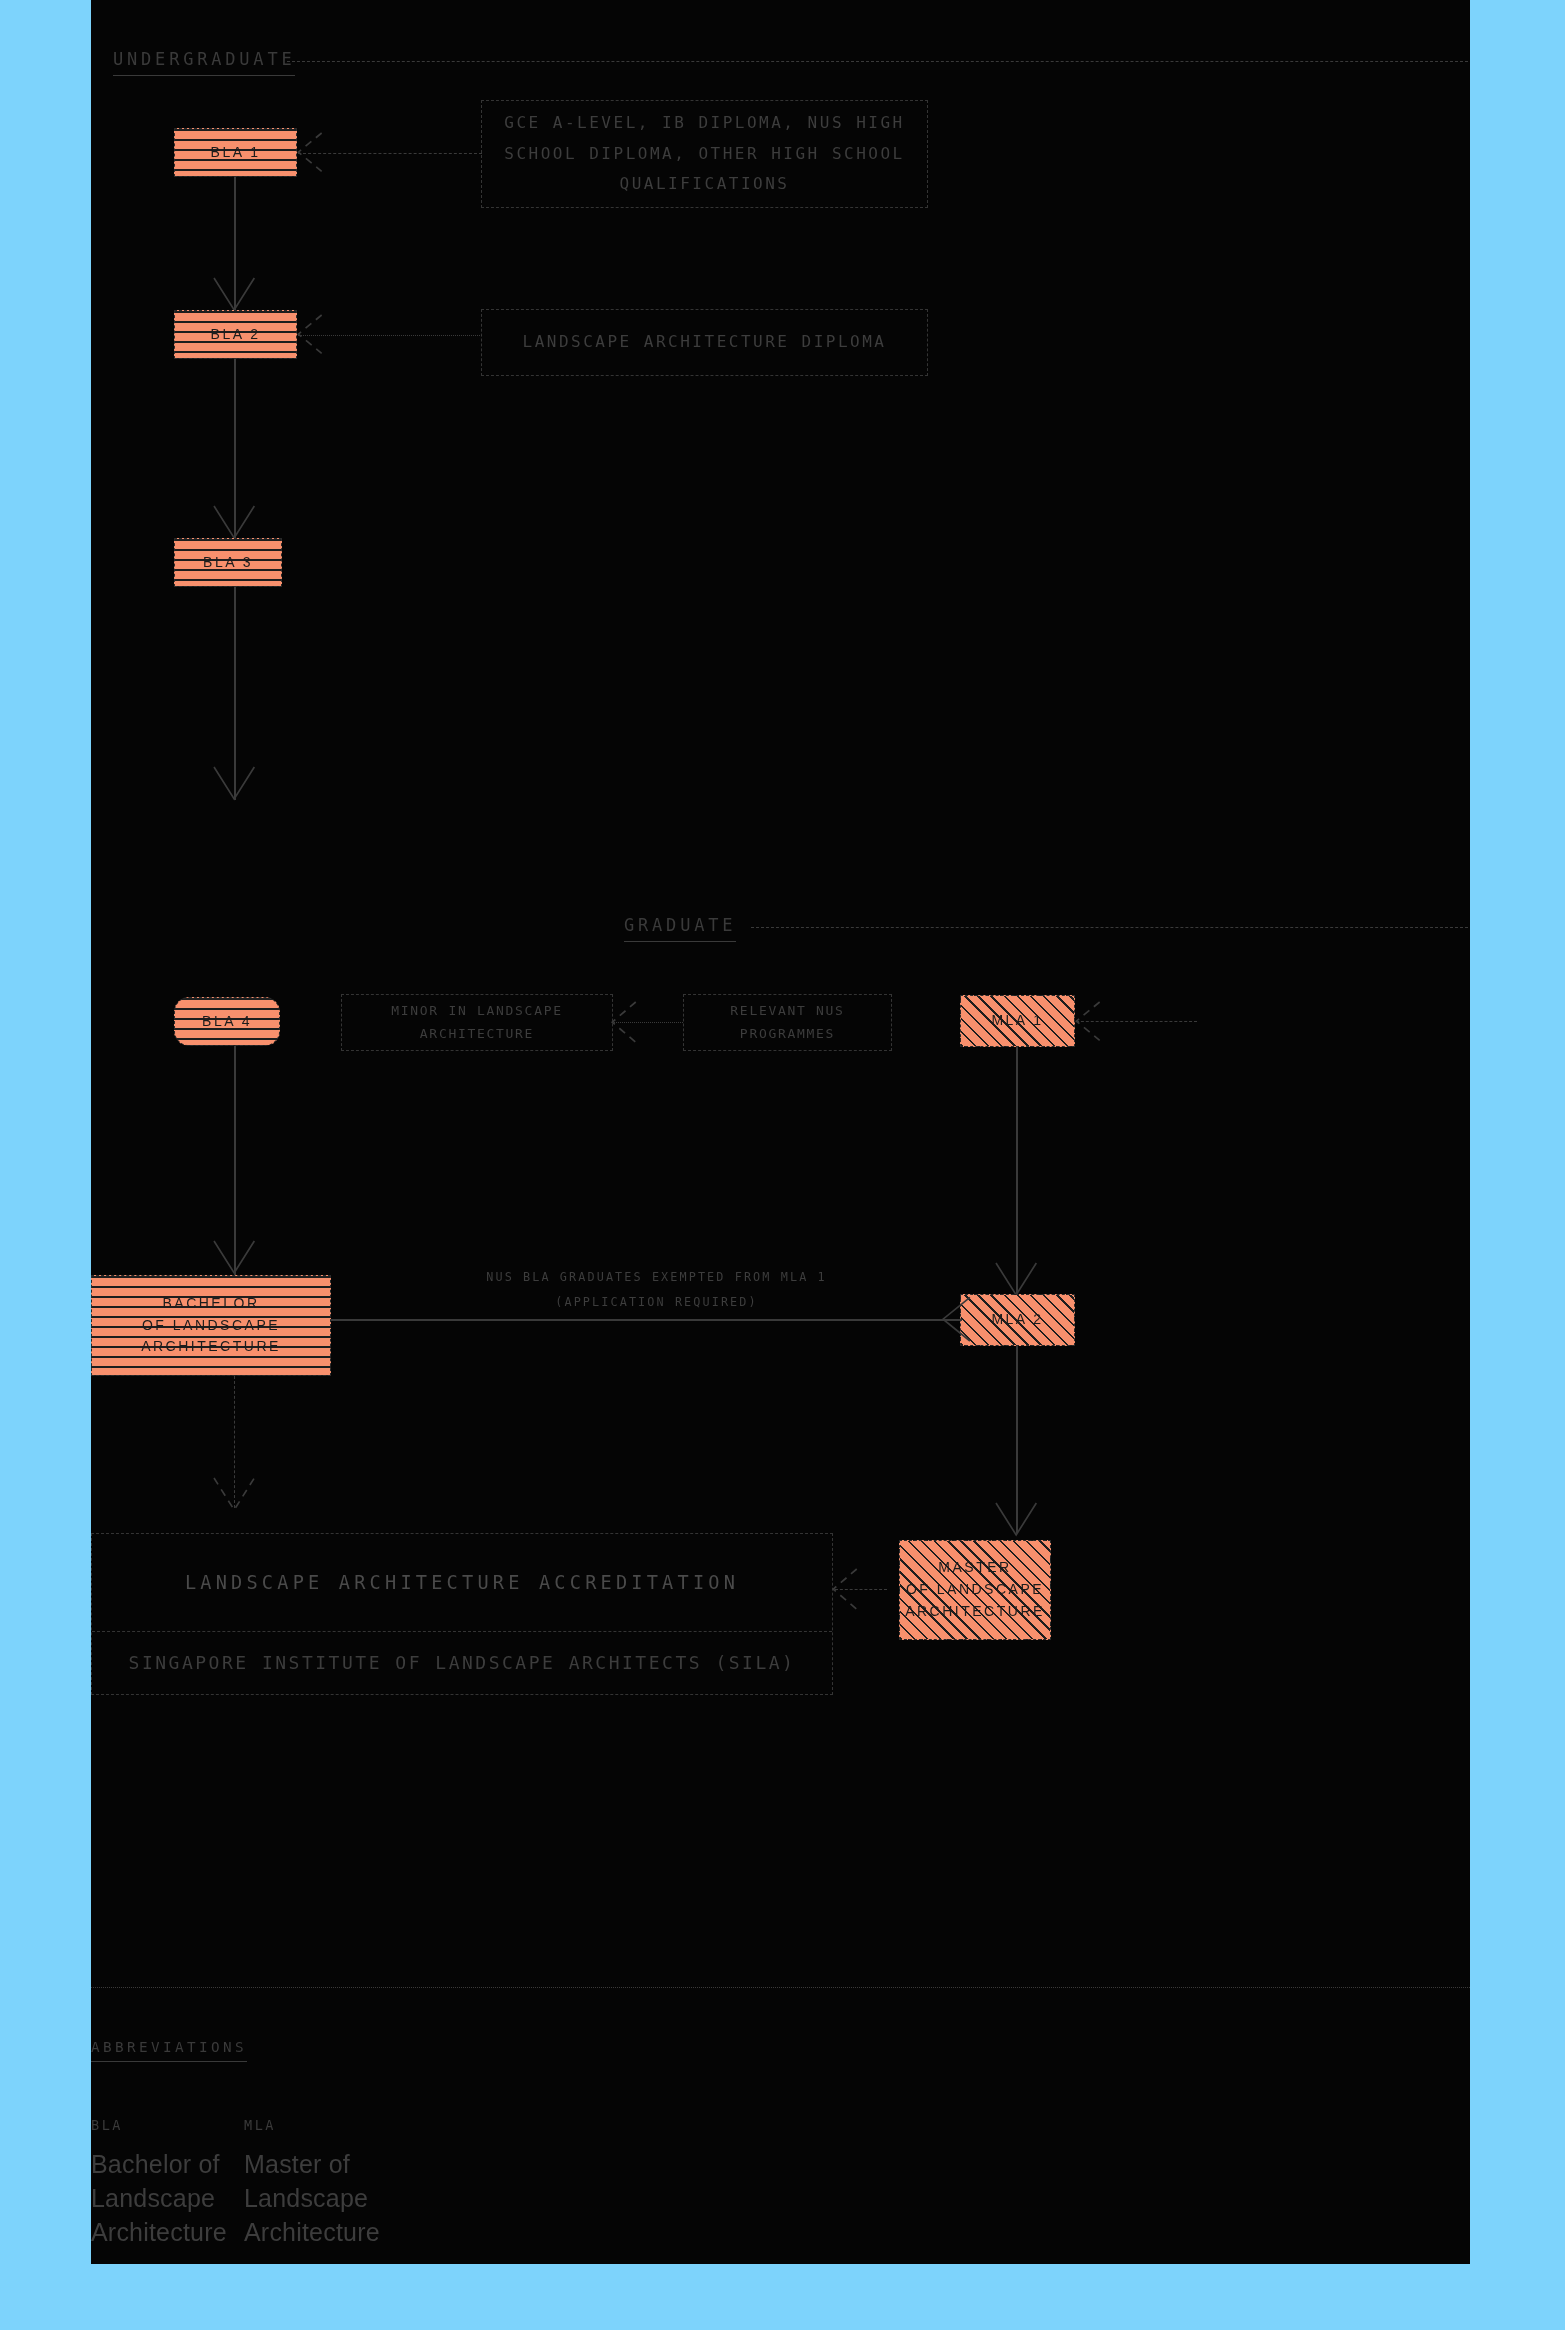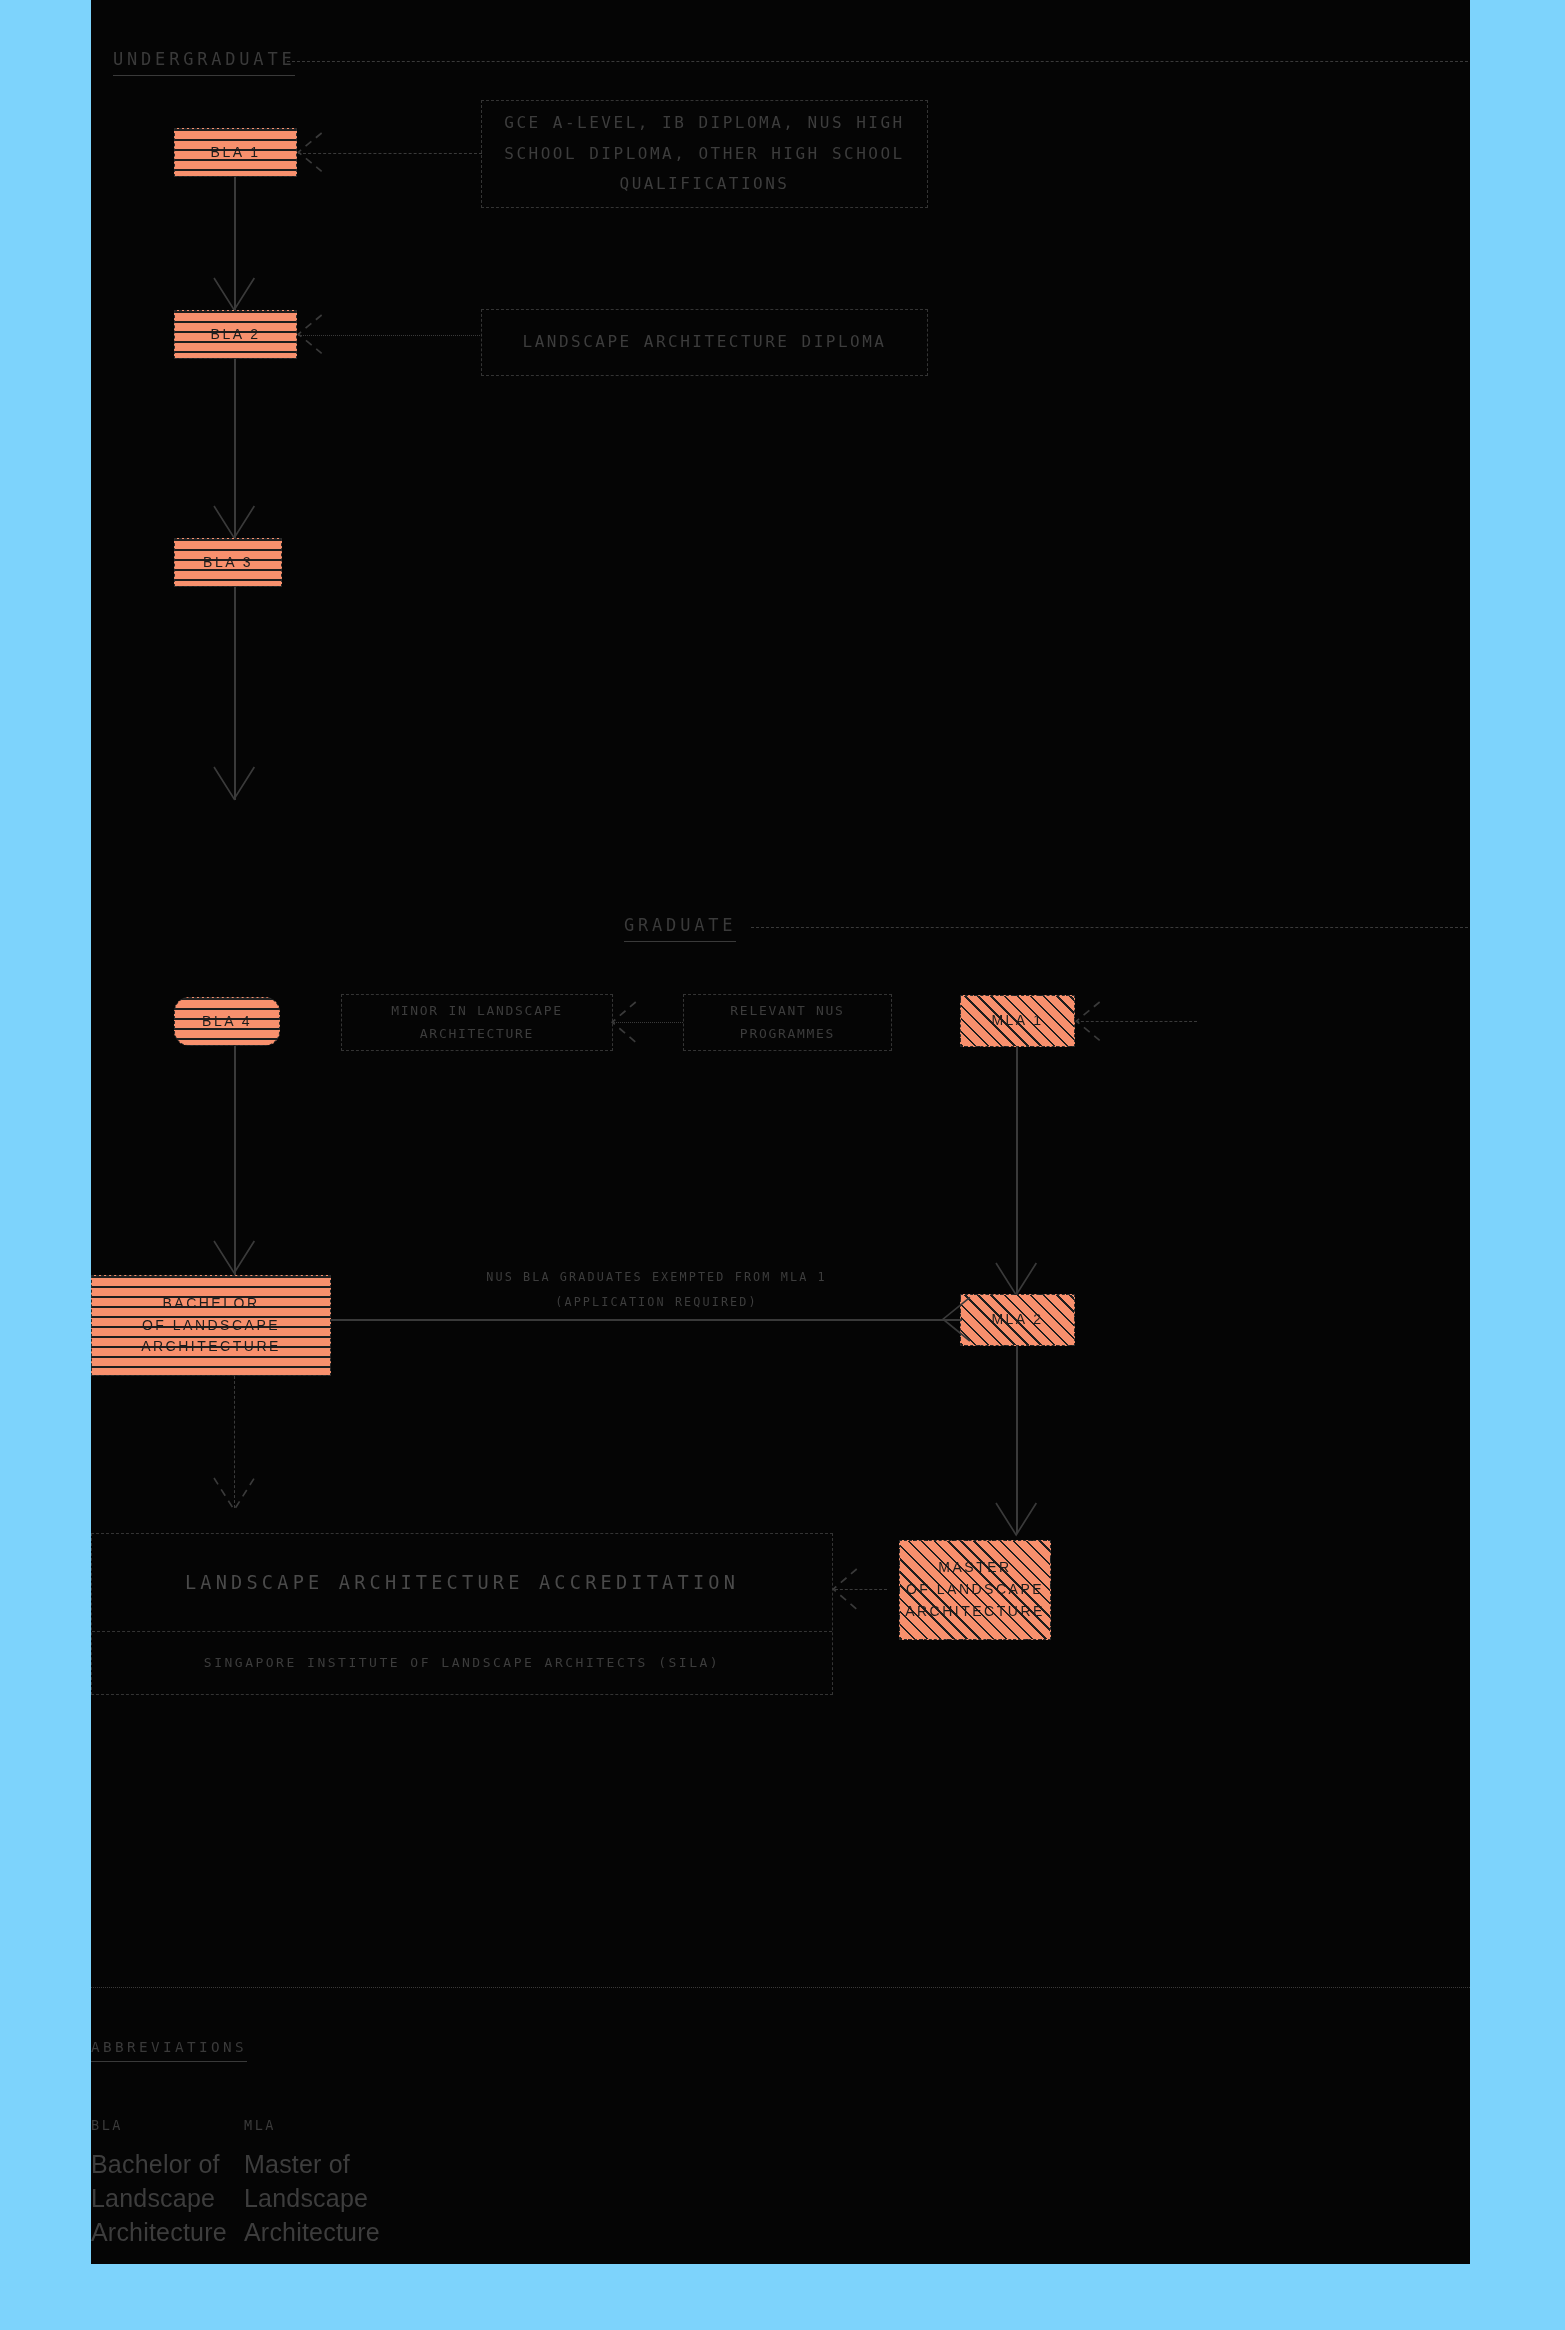--- a/index.html
+++ b/index.html
@@ -244,21 +244,21 @@
       <path d="M0 0 L24 38 L48 0" fill="none" stroke="#3a3a3a" stroke-width="2" stroke-dasharray="9 7"></path>
     </svg>
 
     <div class="abs vline" style="left:925px;top:1346px;height:187px;"></div>
     <svg class="abs" style="left:905px;top:1503px;width:42px;height:37px;overflow:visible;" viewBox="0 0 50 44" width="42" height="37">
       <path d="M0 0 L24 38 L48 0" fill="none" stroke="#3a3a3a" stroke-width="2"></path>
     </svg>
 
     <div class="abs" style="left:0px;top:1533px;width:742px;height:162px;border:1.7px dashed #343434;box-sizing:border-box;">
       <div style="height:98px;display:flex;align-items:center;justify-content:center;border-bottom:1.7px dashed #343434;box-sizing:border-box;color:#4a4a4a;font-family:'DejaVu Sans Mono','Liberation Mono',monospace;font-size:18.6px;letter-spacing:4.2px;">LANDSCAPE ARCHITECTURE ACCREDITATION</div>
-      <div style="height:61px;display:flex;align-items:center;justify-content:center;color:#3d3d3d;font-family:'DejaVu Sans Mono','Liberation Mono',monospace;font-size:13px;letter-spacing:2.5px;">SINGAPORE INSTITUTE OF LANDSCAPE ARCHITECTS (SILA)</div>
+      <div style="height:61px;display:flex;align-items:center;justify-content:center;color:#3d3d3d;font-family:'DejaVu Sans Mono','Liberation Mono',monospace;font-size:18px;letter-spacing:2.5px;">SINGAPORE INSTITUTE OF LANDSCAPE ARCHITECTS (SILA)</div>
     </div>
 
     <div class="abs box hatch-d" style="left:793px;top:1540px;width:152px;height:100px;margin-left:15px;">
       <span class="lbl" style="white-space:pre-line;">MASTER
 OF LANDSCAPE
 ARCHITECTURE</span>
     </div>
     <div class="abs dline-h" style="left:744px;top:1589px;width:52px;"></div>
     <svg class="abs" style="left:737px;top:1569px;width:39px;height:42px;overflow:visible;" viewBox="0 0 46 50" width="39" height="42">
       <path d="M34 0 L6 24 L34 48" fill="none" stroke="#3a3a3a" stroke-width="2" stroke-dasharray="9 7"></path>

